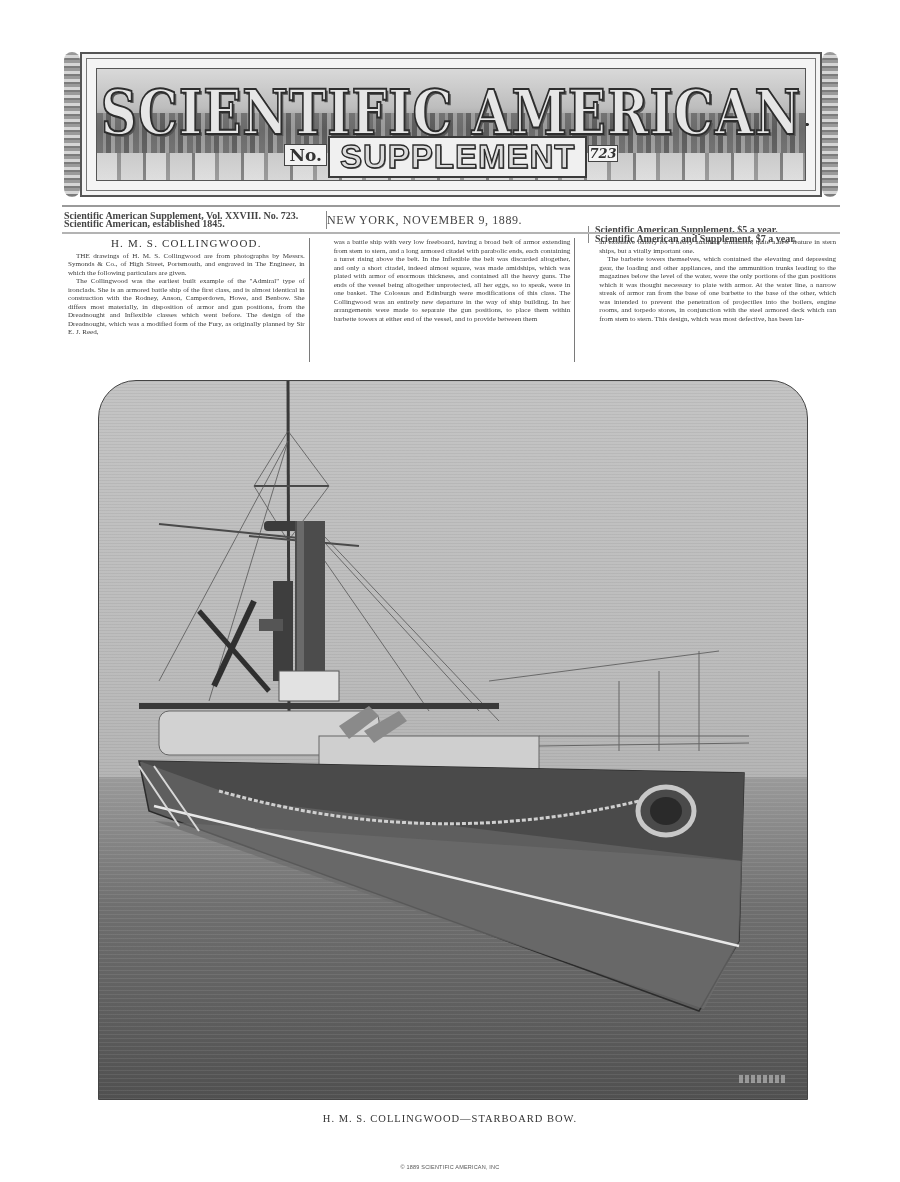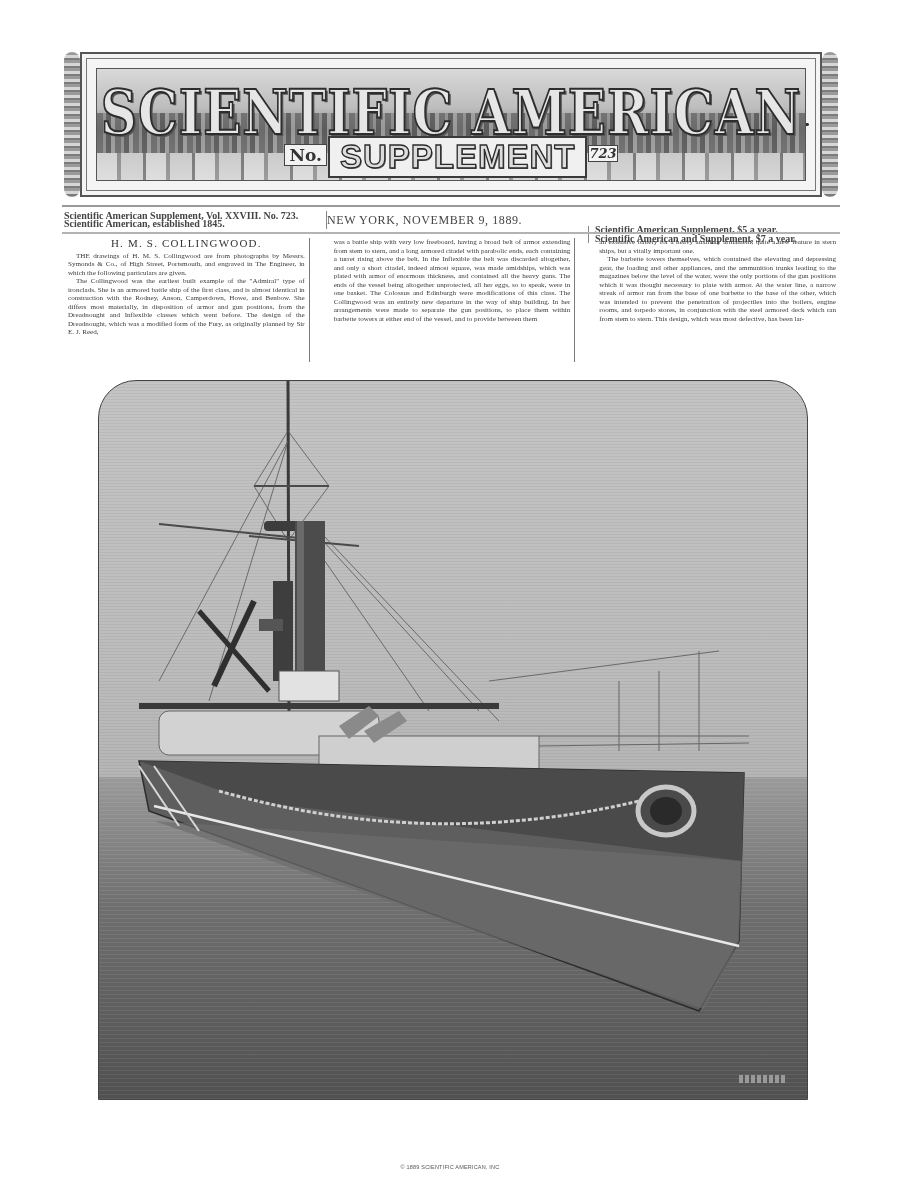--- a/index.html
+++ b/index.html
@@ -239,14 +239,15 @@
 
       <ellipse cx="567" cy="430" rx="28" ry="24" fill="none" stroke="#c8c8c8" stroke-width="5"></ellipse>
       <ellipse cx="567" cy="430" rx="16" ry="14" fill="#2a2a2a"></ellipse>
 
       <line x1="40" y1="385" x2="80" y2="445" stroke="#d8d8d8" stroke-width="2"></line>
       <line x1="55" y1="385" x2="100" y2="450" stroke="#d8d8d8" stroke-width="2"></line>
     </svg>
     <div class="signature"></div>
   </div>
 
+  <div class="caption">H. M. S. COLLINGWOOD—STARBOARD BOW.</div>
   <div class="copyright">© 1889 SCIENTIFIC AMERICAN, INC</div>
 </div>
 
 </body></html>

